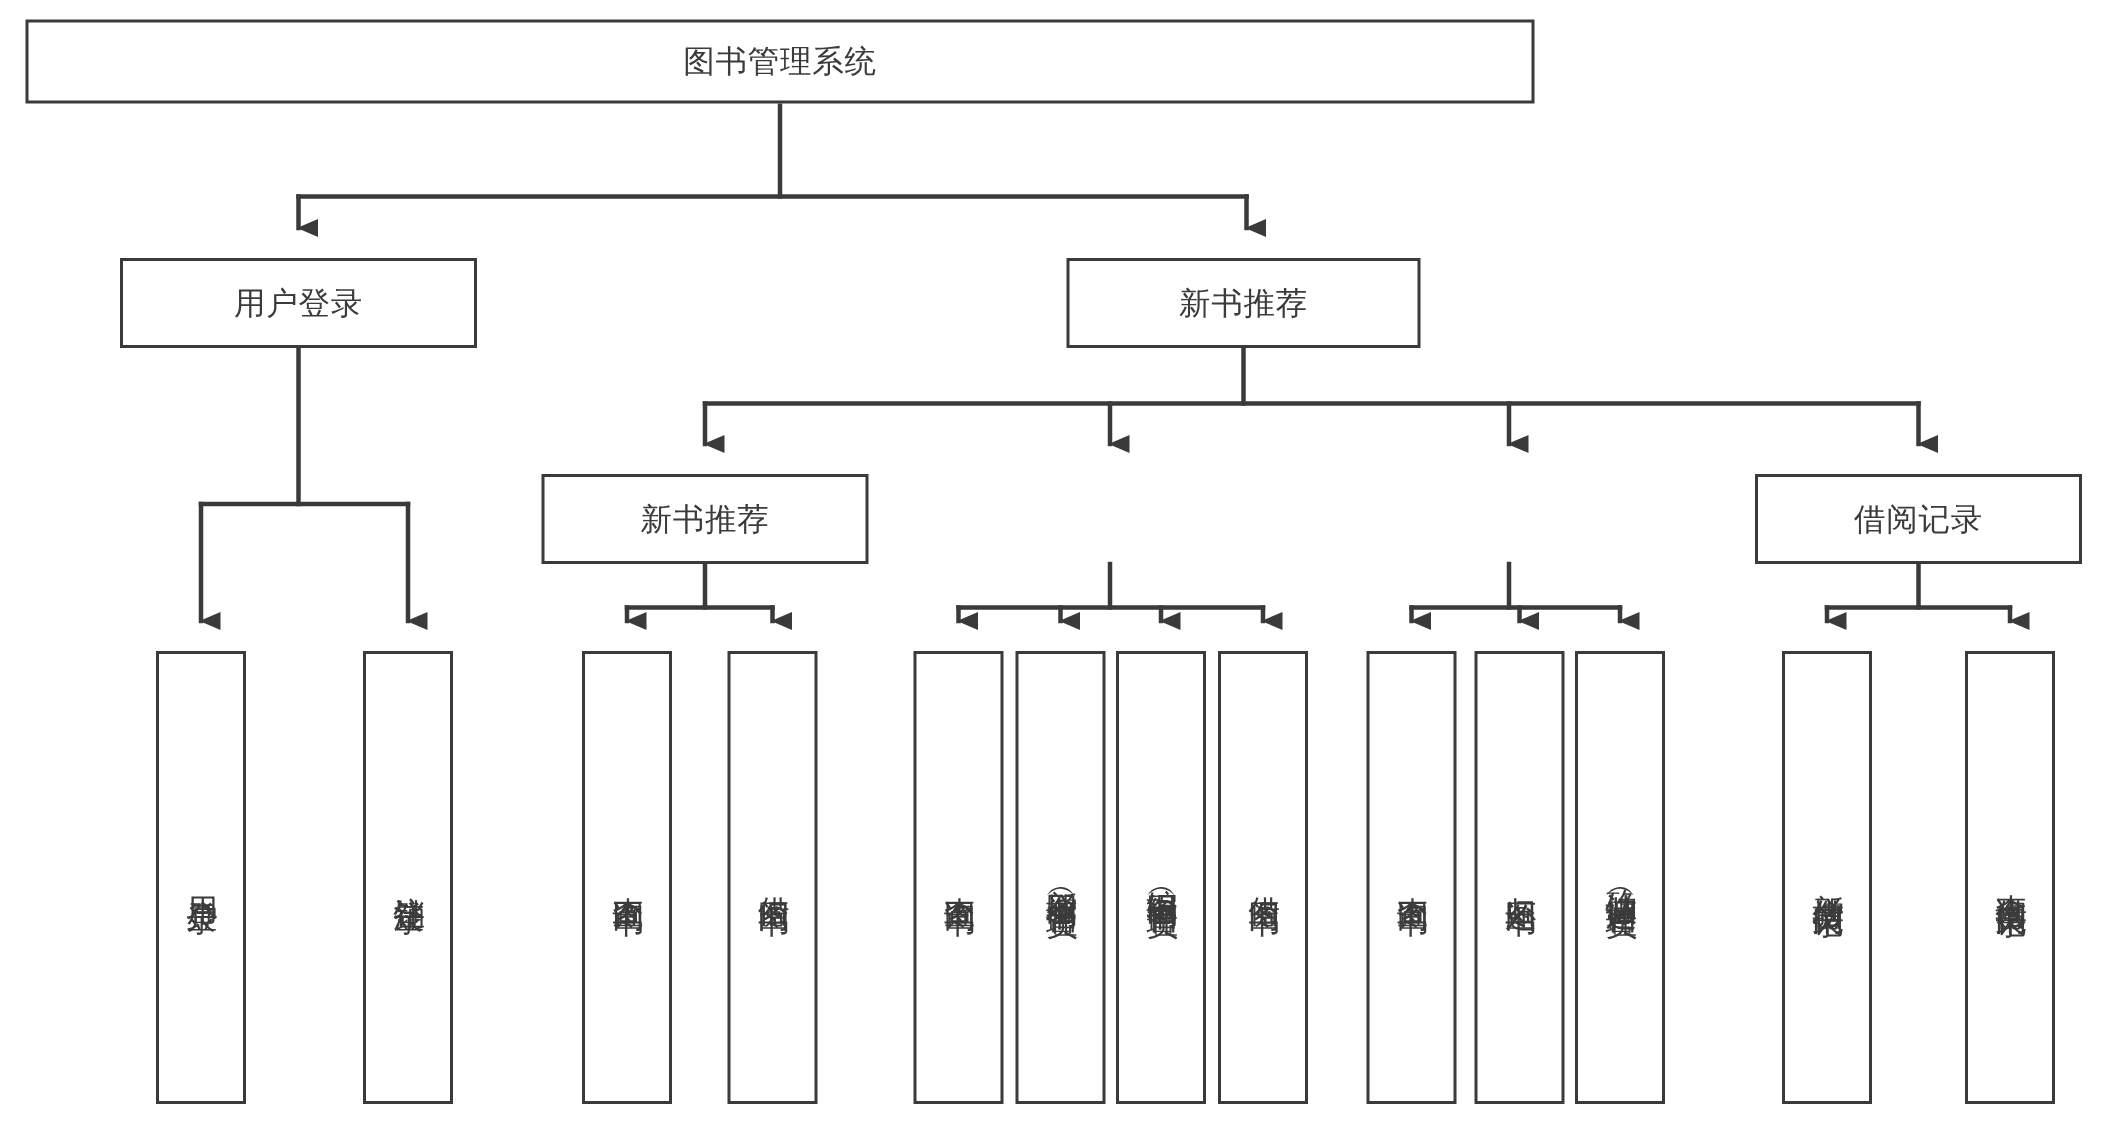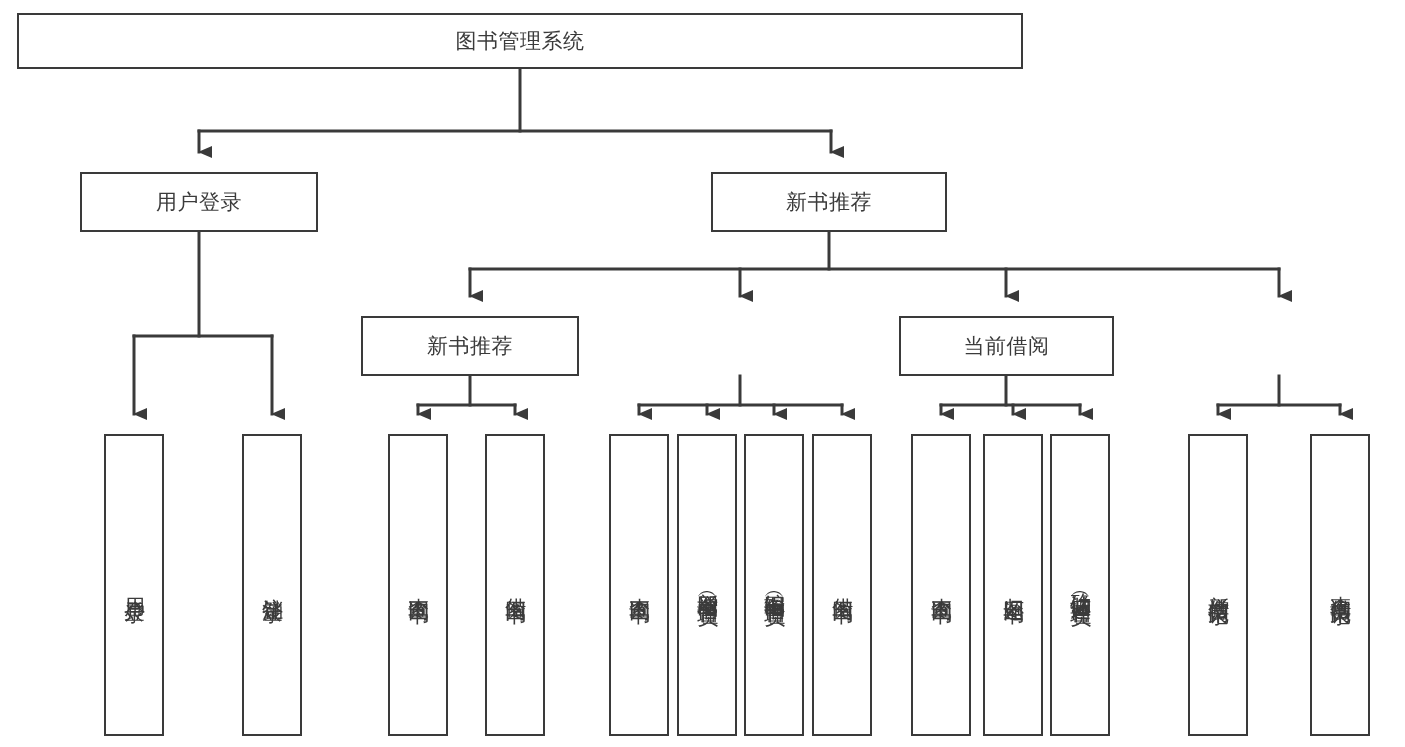--- a/index.html
+++ b/index.html
@@ -124,22 +124,22 @@
   <div class="node" style="left:80px;top:172px;width:238px;height:60px;">
     <span class="lbl">用户登录</span>
   </div>
   <div class="node" style="left:711px;top:172px;width:236px;height:60px;">
     <span class="lbl">新书推荐</span>
   </div>
 
   <div class="node" style="left:361px;top:316px;width:218px;height:60px;">
     <span class="lbl">新书推荐</span>
   </div>
-  <div class="node" style="left:899px;top:316px;width:215px;height:60px;">
-    <span class="lbl">当前借阅</span>
+  <div class="node" style="left:1170px;top:316px;width:218px;height:60px;">
+    <span class="lbl">借阅记录</span>
   </div>
 
   <div class="node vert" style="left:104px;top:434px;width:60px;height:302px;">
     <span class="lbl">用户登录</span>
   </div>
   <div class="node vert" style="left:242px;top:434px;width:60px;height:302px;">
     <span class="lbl">注销登录</span>
   </div>
 
   <div class="node vert" style="left:388px;top:434px;width:60px;height:302px;">

